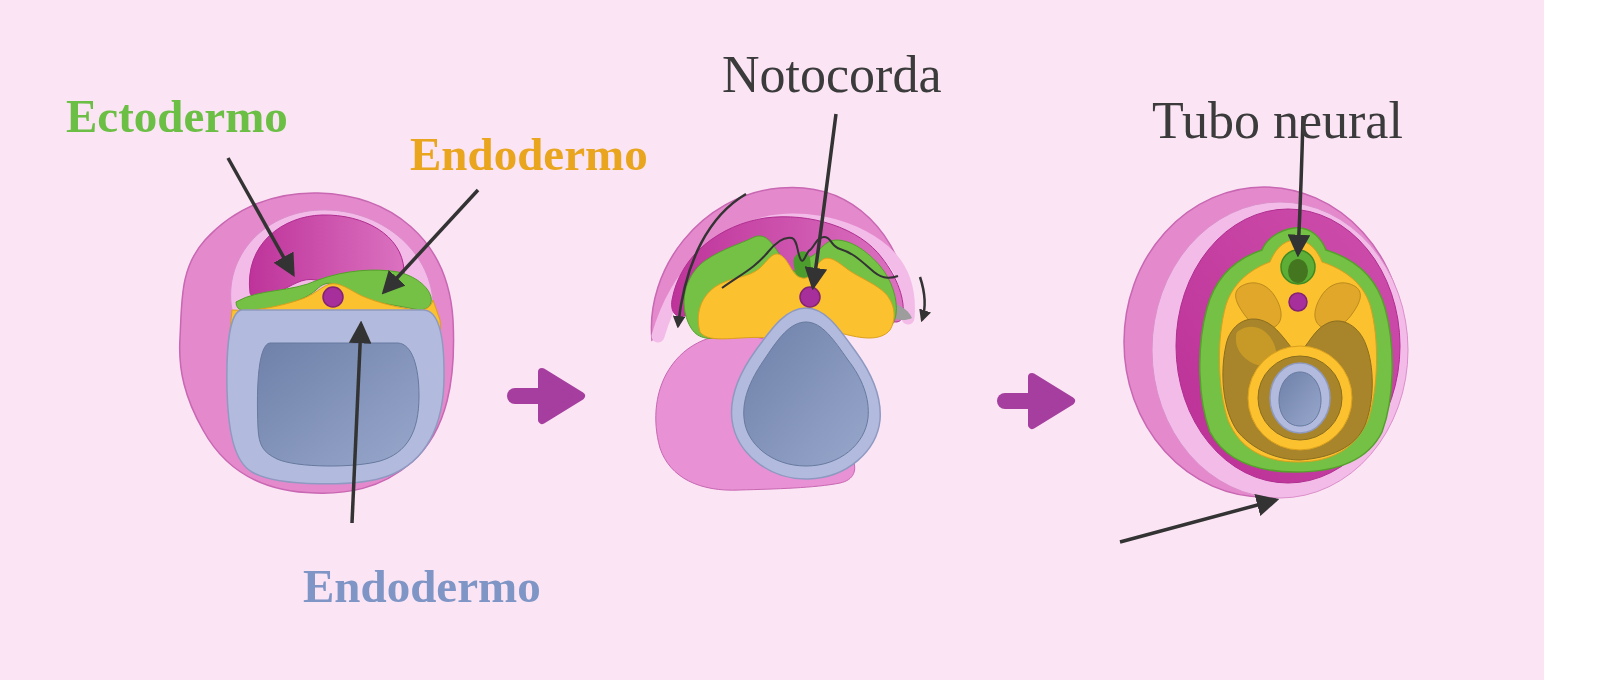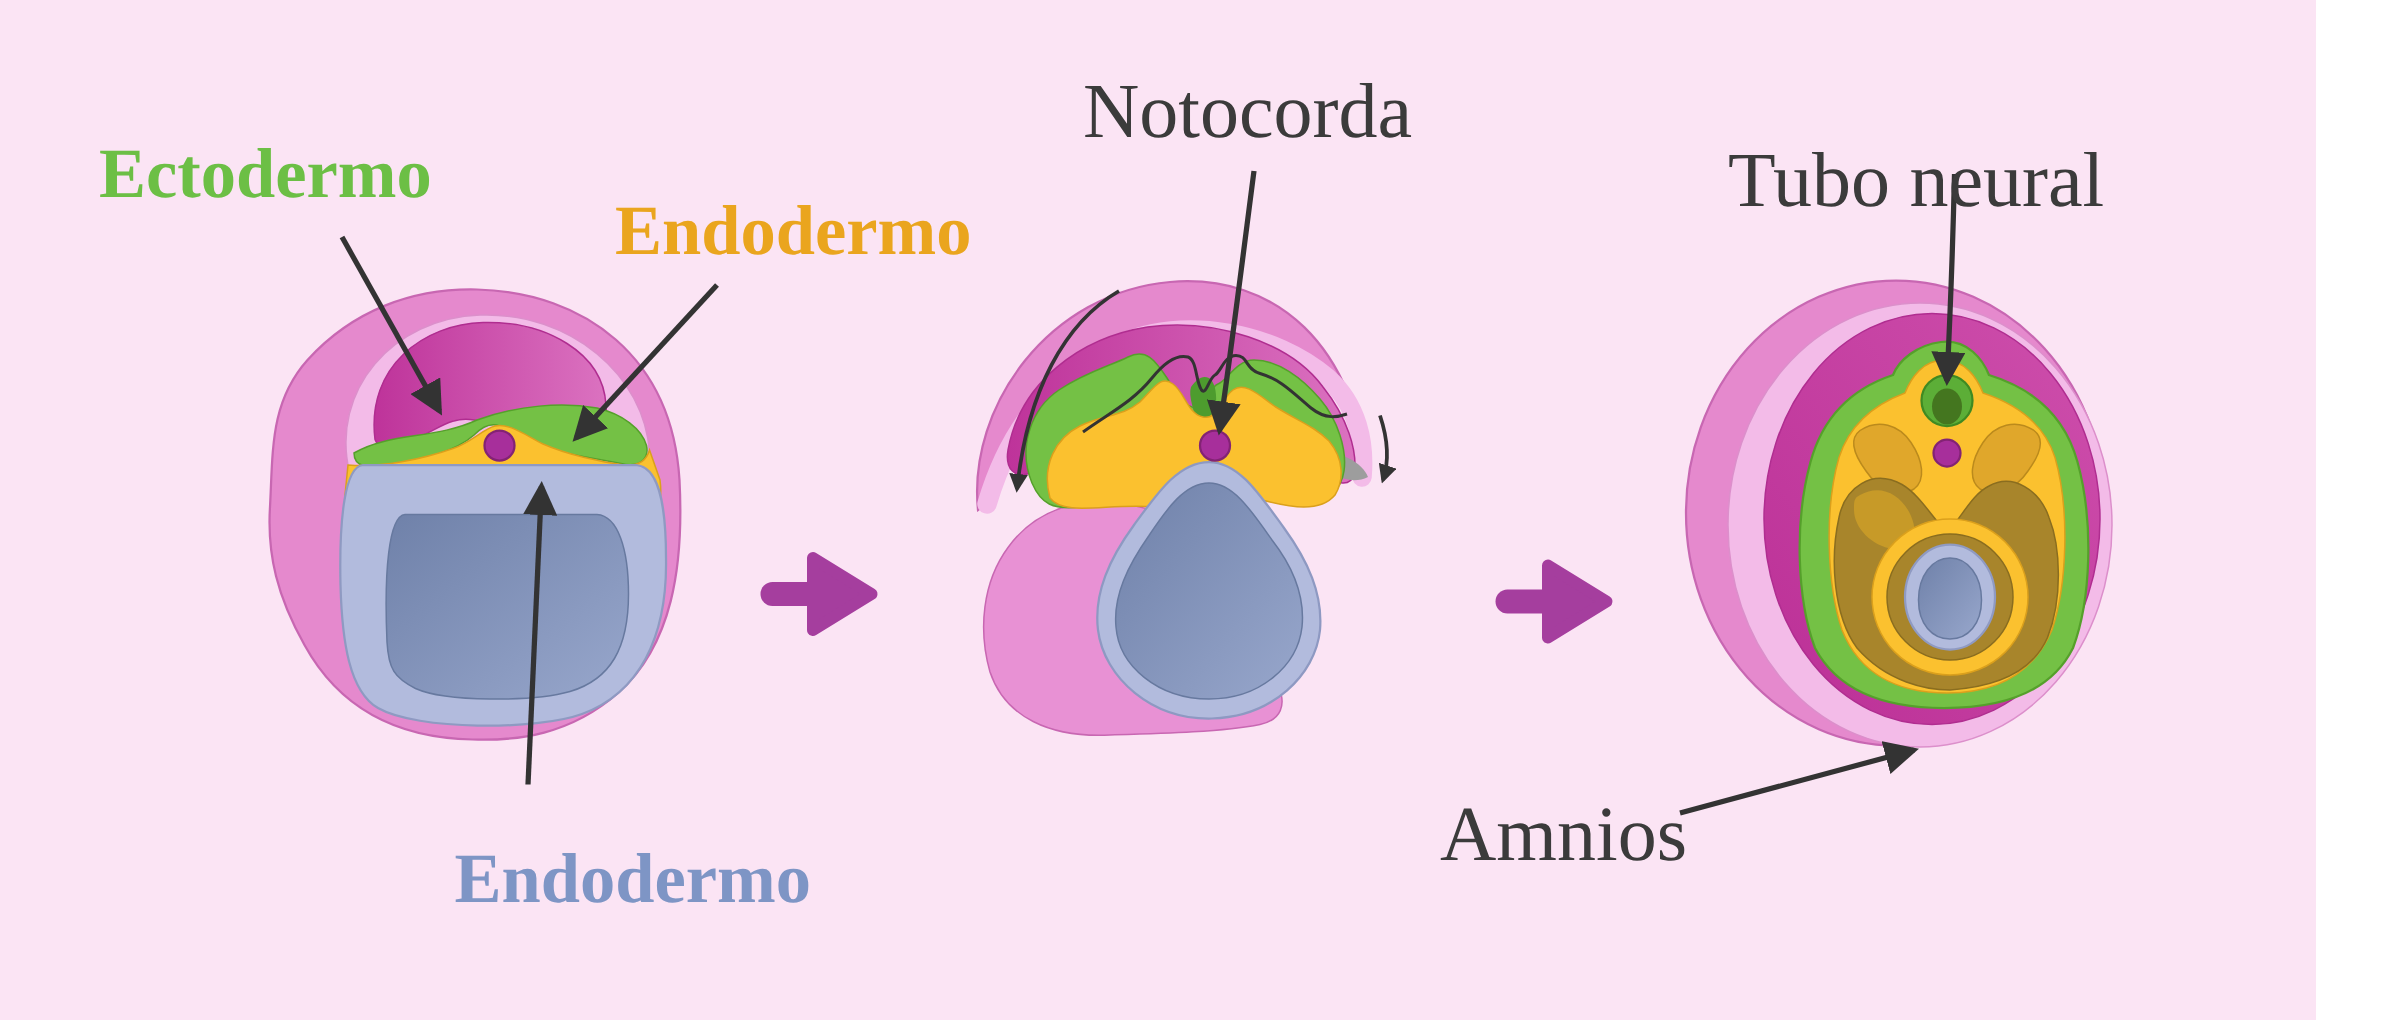--- a/index.html
+++ b/index.html
@@ -158,14 +158,13 @@
       <path d="M1303,116 C1302,160 1300,212 1298,254" marker-end="url(#ah)"></path>
       <path d="M1120,542 L1276,500" marker-end="url(#ah)"></path>
     </g>
   </svg>
 
   <div class="lbl lbl-bold" id="lbl-ectodermo">Ectodermo</div>
   <div class="lbl lbl-bold" id="lbl-mesodermo">Endodermo</div>
   <div class="lbl lbl-bold" id="lbl-endodermo">Endodermo</div>
   <div class="lbl lbl-plain" id="lbl-notocorda">Notocorda</div>
   <div class="lbl lbl-plain" id="lbl-tubo-neural">Tubo neural</div>
-  <div class="lbl lbl-plain" id="lbl-amnios">Amnios</div>
 </div>
 
 </body></html>

